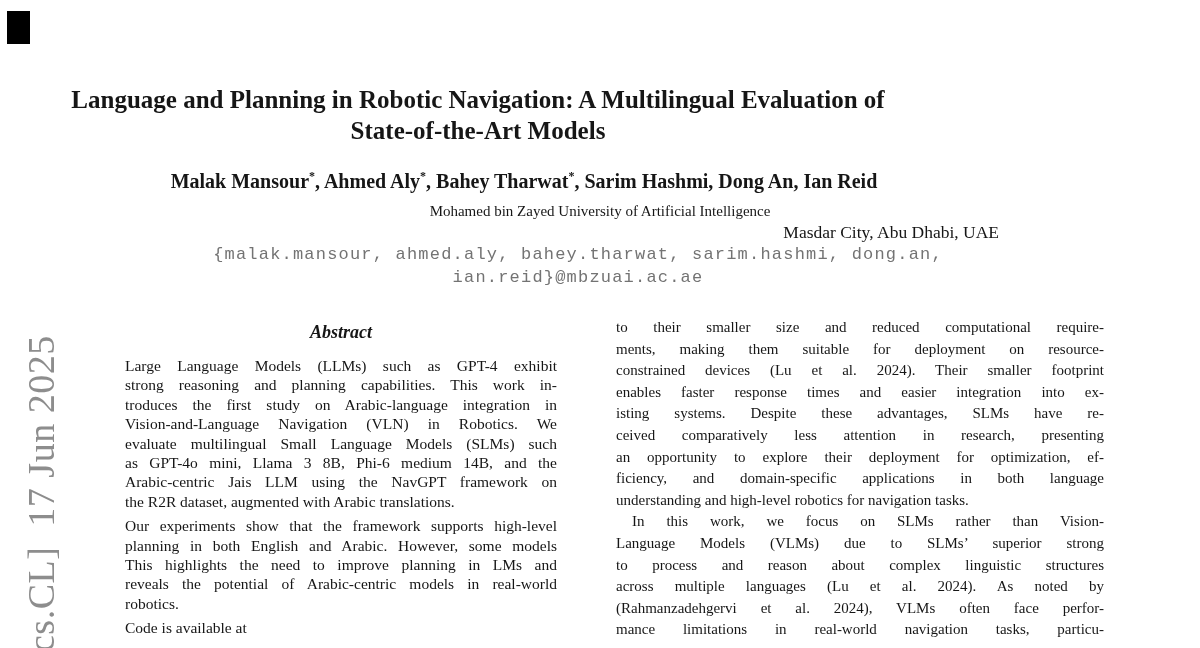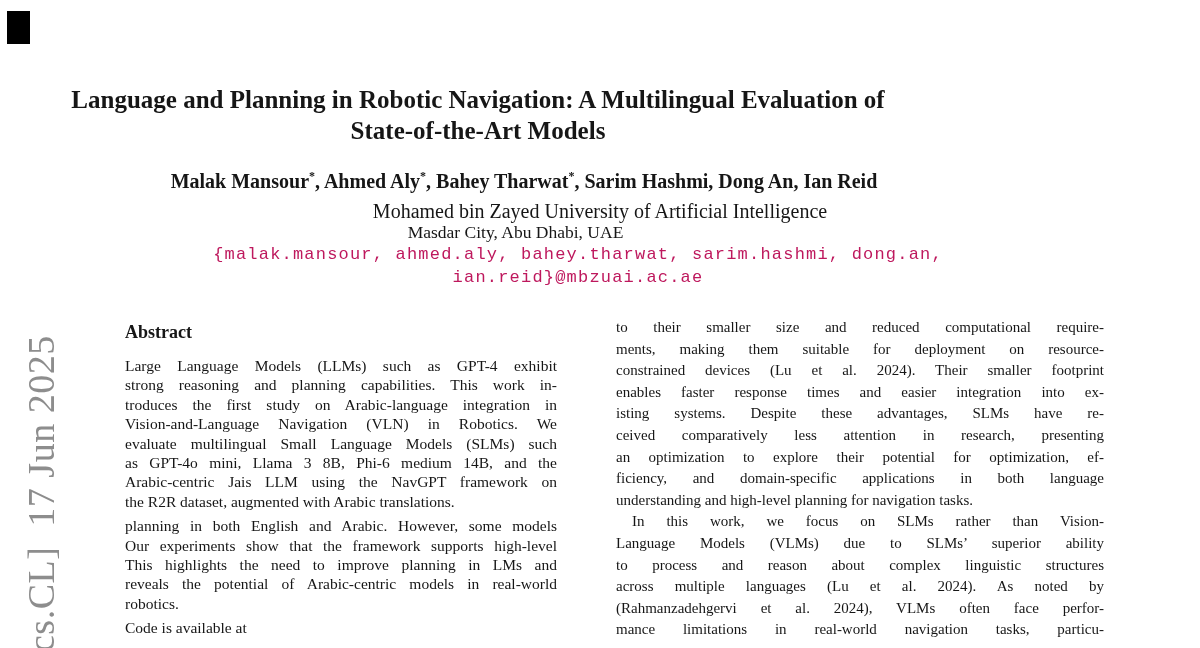--- a/index.html
+++ b/index.html
@@ -17,30 +17,30 @@
   }
   .title {
     position:absolute; top:84px; left:0; width:956px;
     text-align:center; font-weight:bold; font-size:25px; line-height:31px;
   }
   .authors {
     position:absolute; top:169px; left:0; width:1048px;
     text-align:center; font-weight:bold; font-size:20px; line-height:24px;
   }
   .authors sup { font-size:12px; line-height:0; }
-  .affil   { position:absolute; top:201px; left:0; width:1200px; text-align:center; font-size:20px; line-height:20px; }
-  .address { position:absolute; top:222px; left:0; width:999px; text-align:center; font-size:17.5px; line-height:20px;margin-left:16px; }
+  .affil   { position:absolute; top:201px; left:0; width:1200px; text-align:center; font-size:15px; line-height:20px; }
+  .address { position:absolute; top:222px; left:0; width:999px; text-align:right; font-size:17.5px; line-height:20px; }
   .emails {
     position:absolute; top:244px; left:0; width:1156px; text-align:center;
     font-family:"Liberation Mono", monospace; font-size:17px; line-height:22.5px;
-    letter-spacing:1.2px; color:#be185d;
+    letter-spacing:1.2px; color:#737373;
   }
   .abs-head {
     position:absolute; top:322px; left:125px; width:432px;
-    font-weight:bold; font-size:18px;
+    text-align:center; font-weight:bold; font-size:18px;font-style:italic;
   }
   .abs-body {
     position:absolute; top:356px; left:125px; width:432px;
     font-size:15.5px; line-height:19.4px;
   }
   .rcol {
     position:absolute; top:317px; left:616px; width:488px;
     font-size:15px; line-height:21.6px;
   }
   .tline { text-align:justify; text-align-last:justify; }
@@ -80,46 +80,46 @@
         <div class="tline">Large Language Models (LLMs) such as GPT-4 exhibit</div>
         <div class="tline">strong reasoning and planning capabilities. This work in-</div>
         <div class="tline">troduces the first study on Arabic-language integration in</div>
         <div class="tline">Vision-and-Language Navigation (VLN) in Robotics. We</div>
         <div class="tline">evaluate multilingual Small Language Models (SLMs) such</div>
         <div class="tline">as GPT-4o mini, Llama 3 8B, Phi-6 medium 14B, and the</div>
         <div class="tline">Arabic-centric Jais LLM using the NavGPT framework on</div>
         <div class="tline endline">the R2R dataset, augmented with Arabic translations.</div>
       </div>
       <div class="para">
+        <div class="tline">Our experiments show that the framework supports high-level</div>
         <div class="tline">planning in both English and Arabic. However, some models</div>
-        <div class="tline">Our experiments show that the framework supports high-level</div>
         <div class="tline">This highlights the need to improve planning in LMs and</div>
         <div class="tline">reveals the potential of Arabic-centric models in real-world</div>
         <div class="tline endline">robotics.</div>
       </div>
       <div class="para">
         <div class="tline endline">Code is available at</div>
       </div>
     </div>
 
   <div class="rcol">
       <div class="para">
         <div class="tline">to their smaller size and reduced computational require-</div>
         <div class="tline">ments, making them suitable for deployment on resource-</div>
         <div class="tline">constrained devices (Lu et al. 2024). Their smaller footprint</div>
         <div class="tline">enables faster response times and easier integration into ex-</div>
         <div class="tline">isting systems. Despite these advantages, SLMs have re-</div>
         <div class="tline">ceived comparatively less attention in research, presenting</div>
-        <div class="tline">an optimization to explore their potential for optimization, ef-</div>
+        <div class="tline">an opportunity to explore their deployment for optimization, ef-</div>
         <div class="tline">ficiency, and domain-specific applications in both language</div>
-        <div class="tline endline">understanding and high-level planning for navigation tasks.</div>
+        <div class="tline endline">understanding and high-level robotics for navigation tasks.</div>
       </div>
       <div class="para">
         <div class="tline firstline">In this work, we focus on SLMs rather than Vision-</div>
-        <div class="tline">Language Models (VLMs) due to SLMs’ superior ability</div>
+        <div class="tline">Language Models (VLMs) due to SLMs’ superior strong</div>
         <div class="tline">to process and reason about complex linguistic structures</div>
         <div class="tline">across multiple languages (Lu et al. 2024). As noted by</div>
         <div class="tline">(Rahmanzadehgervi et al. 2024), VLMs often face perfor-</div>
         <div class="tline">mance limitations in real-world navigation tasks, particu-</div>
       </div>
     </div>
 
 </div>
 
 </body></html>

